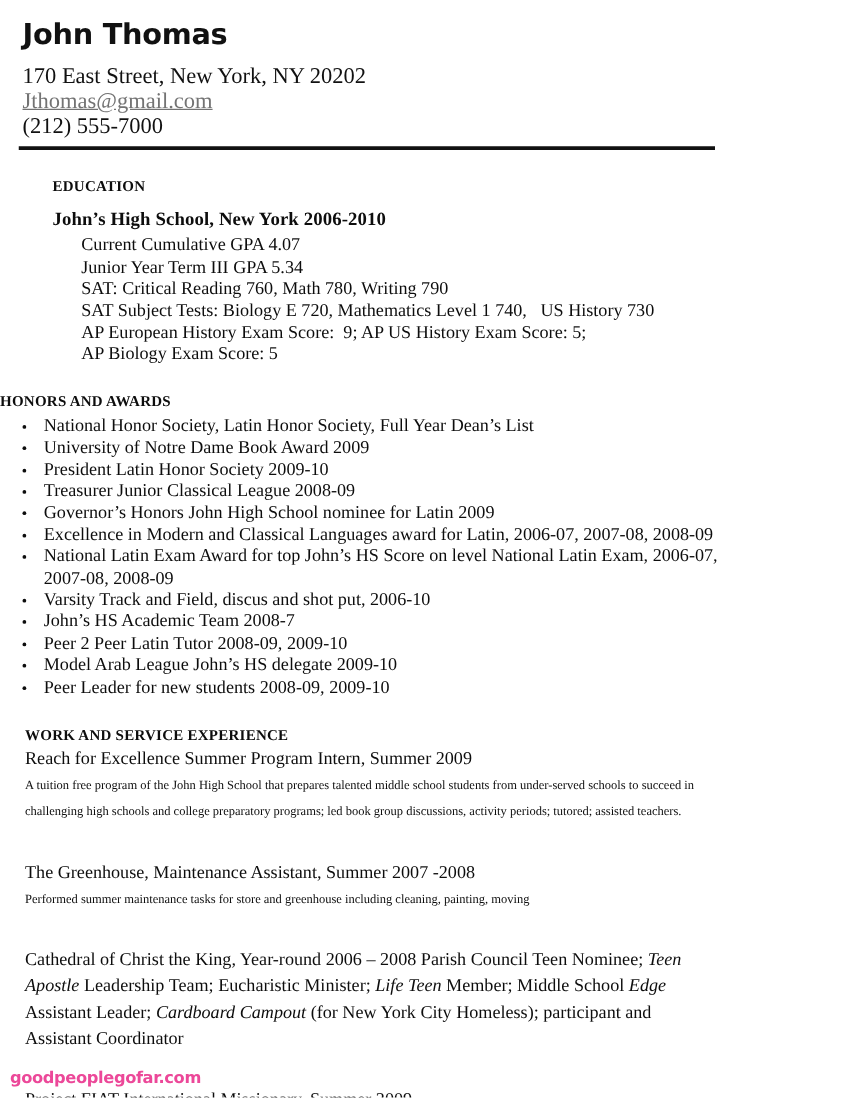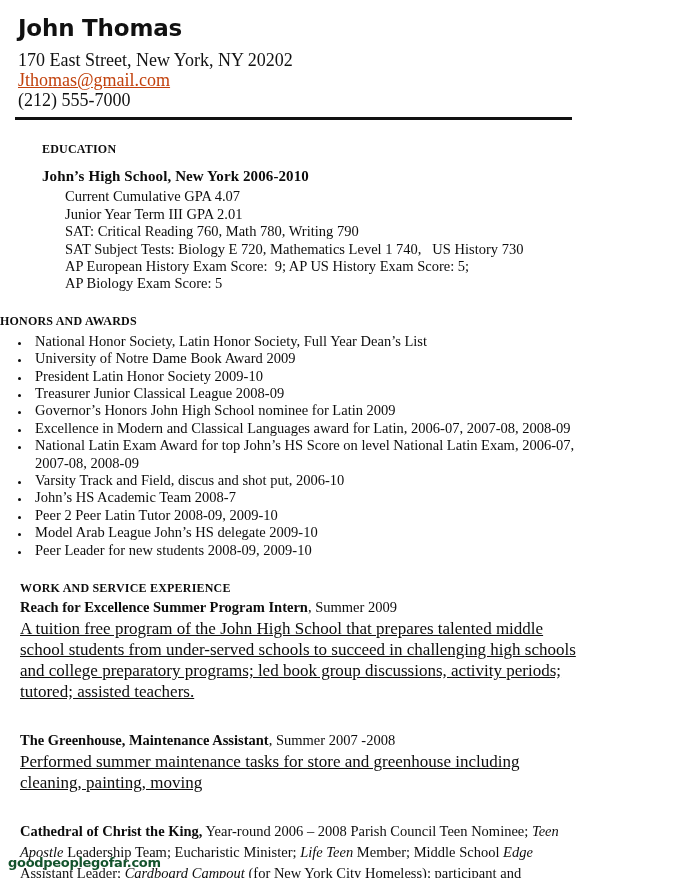--- a/index.html
+++ b/index.html
@@ -36,21 +36,21 @@
     margin: 0 0 9px 0;
     color: #111111;
   }
   .contact-line {
     font-size: 18px;
     line-height: 20px;
     margin: 0;
     color: #111111;
   }
   .email-link {
-    color: #c2410c;
+    color: #737373;
     text-decoration: underline;
     display: inline-block;
   }
 
   .rule {
     height: 3px;
     background: #111111;
     margin: 7px 26px 0 15px;
   }
 
@@ -102,64 +102,63 @@
 
   
   .work-wrap { margin-top: 22px; padding-left: 20px; padding-right: 22px; }
   .job { margin-top: 0; }
   .job + .job { margin-top: 28px; }
   .job-title {
     font-size: 14.5px;
     line-height: 21px;
     margin: 0;
   }
-  .job-title .role { font-weight: bold; text-align: right; }
+  .job-title .role { font-weight: normal; text-align: right; }
   .job-title .meta { font-weight: normal; }
   .job-desc {
-    font-size: 17px;
+    font-size: 10px;
     line-height: 21px;
     margin: 0;
     text-align: left;
-    text-decoration: underline;
   }
   .job-desc em, .job-title em { font-style: italic; }
 
   .work-heading { margin-bottom: 1px; }
 
   
   .watermark {
     position: absolute;
     left: 8px;
     bottom: 8px;
     font-family: "DejaVu Sans", "Liberation Sans", sans-serif;
     font-weight: bold;
     font-size: 13px;
     letter-spacing: -0.3px;
-    color: #14532d;
+    color: #ec4899;
   }
 </style>
 </head>
 <body>
 
 <div class="page">
 
   <div class="header">
     <h1 class="full-name">John Thomas</h1>
     <p class="contact-line">170 East Street, New York, NY 20202</p>
     <p class="contact-line"><a class="email-link" href="#">Jthomas@gmail.com</a></p>
     <p class="contact-line">(212) 555-7000</p>
   </div>
   <div class="rule"></div>
 
   <div class="section edu-wrap">
     <h2 class="section-heading">EDUCATION</h2>
     <p class="edu-school">John’s High School, New York   2006-2010</p>
     <ul class="edu-details">
       <li>Current Cumulative GPA 4.07</li>
-      <li>Junior Year Term III GPA 2.01</li>
+      <li>Junior Year Term III GPA 5.34</li>
       <li>SAT: Critical Reading 760, Math 780, Writing 790</li>
       <li>SAT Subject Tests: Biology E 720, Mathematics Level 1 740,   US History 730</li>
       <li>AP European History Exam Score:  9; AP US History Exam Score: 5;</li>
       <li>AP Biology Exam Score: 5</li>
     </ul>
   </div>
 
   <div class="section honors-wrap">
     <h2 class="section-heading">HONORS AND AWARDS</h2>
     <ul class="honors-list">

